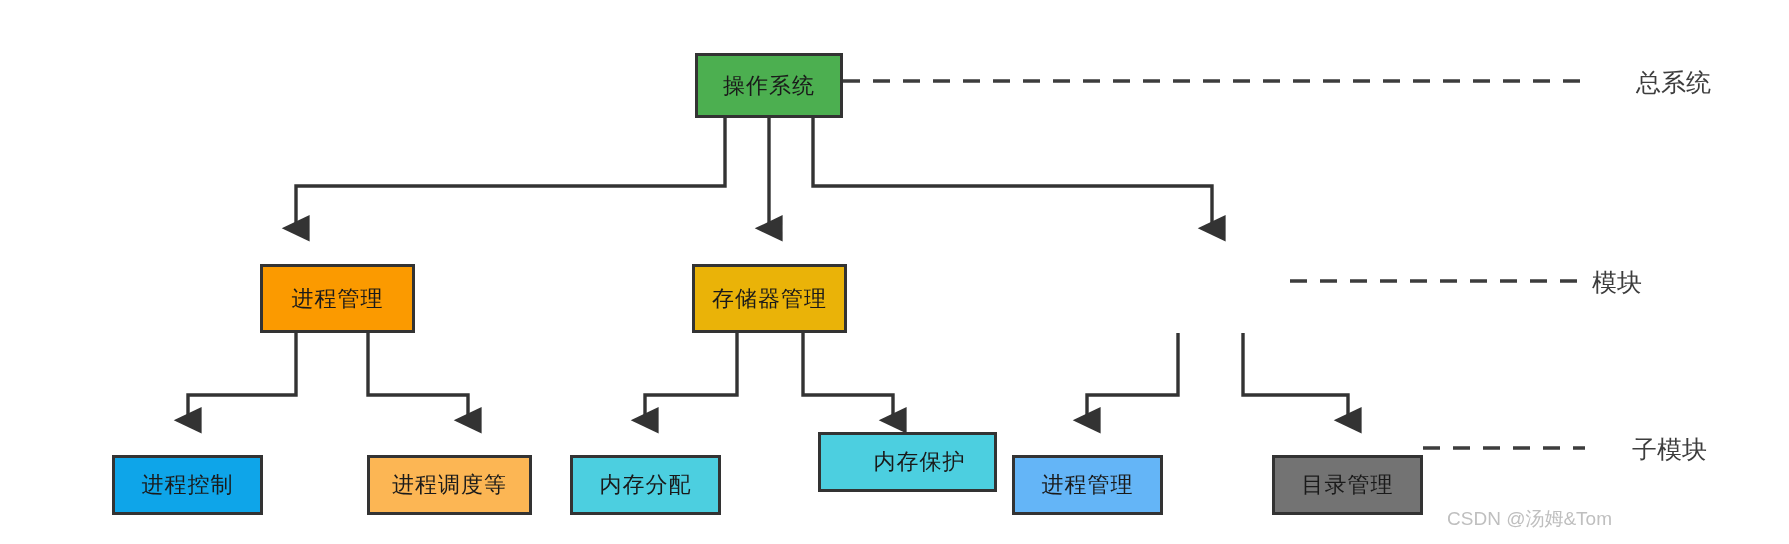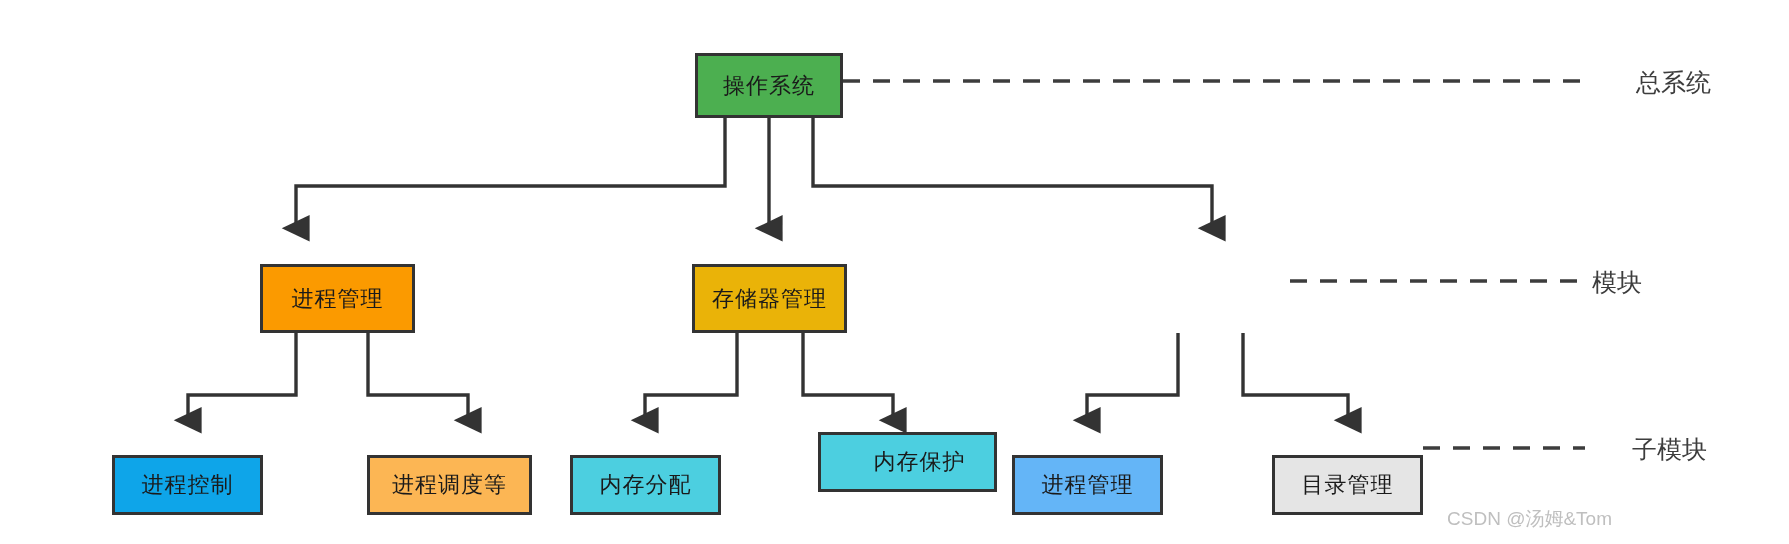--- a/index.html
+++ b/index.html
@@ -118,21 +118,21 @@
   </div>
 
   <div class="node" style="left:818px; top:432px; width:179px; height:60px; background:#4ccfe0;padding-left:24px;">
     <span>内存保护</span>
   </div>
 
   <div class="node" style="left:1012px; top:455px; width:151px; height:60px; background:#64b5f7;">
     <span>进程管理</span>
   </div>
 
-  <div class="node" style="left:1272px; top:455px; width:151px; height:60px; background:#e5e5e5;">
+  <div class="node" style="left:1272px; top:455px; width:151px; height:60px; background:#737373;">
     <span>目录管理</span>
   </div>
 
   <div class="side-label" style="left:1592px; top:66px;margin-left:44px;">总系统</div>
 
   <div class="side-label" style="left:1592px; top:266px;font-family:Liberation Mono, monospace;">模块</div>
 
   <div class="side-label" style="left:1632px; top:433px;">子模块</div>
 
   <div class="watermark" style="left:1612px; top:506px; transform:translateX(-100%);">CSDN @汤姆&amp;Tom</div>

